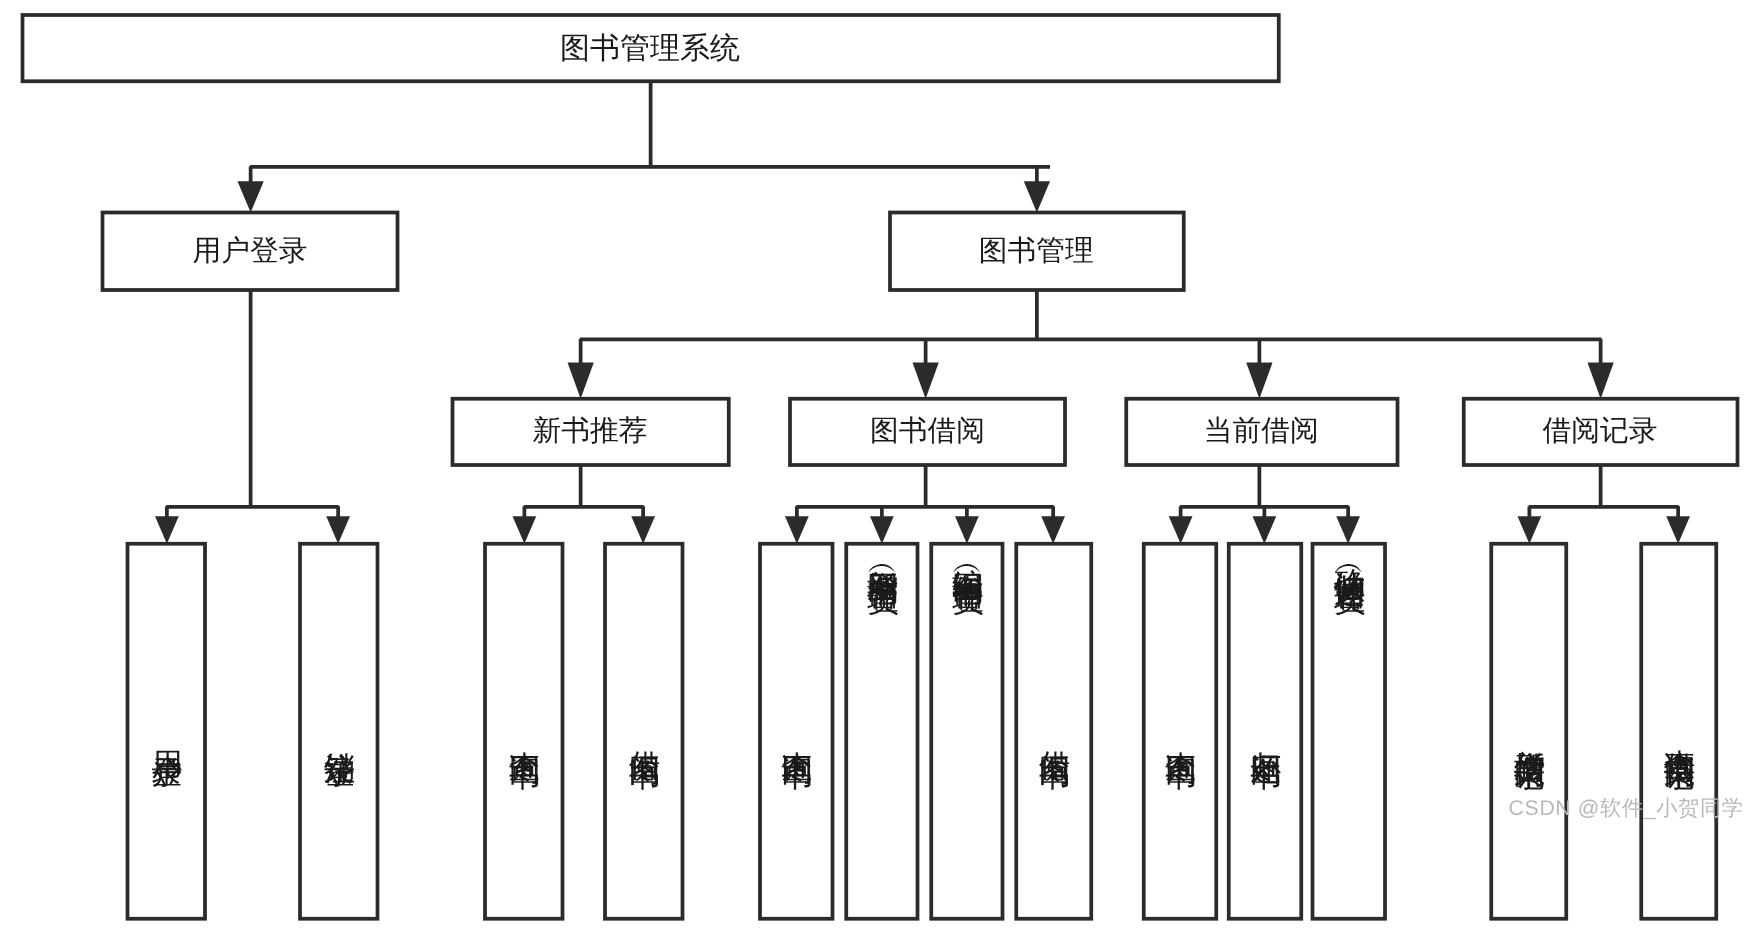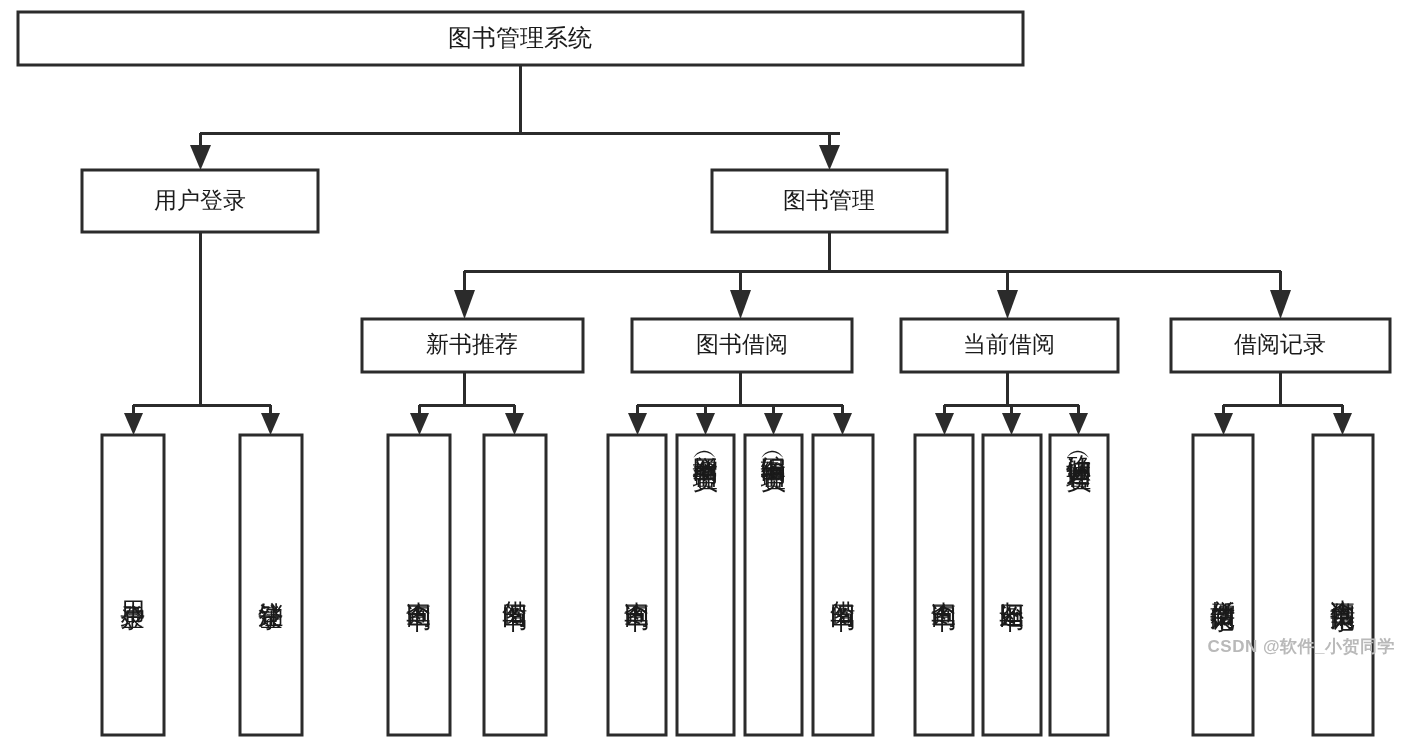--- a/index.html
+++ b/index.html
@@ -77,21 +77,20 @@
   }
   .watermark {
     position: absolute;
     right: 10px;
     bottom: 6px;
     font-family: "Liberation Sans", "DejaVu Sans", sans-serif;
     font-size: 17px;
     color: #b9b9b9;
     letter-spacing: 0.5px;
     white-space: nowrap;
-    font-weight: bold;
   }
 </style>
 </head>
 <body>
 
 <div id="diagram-root">
 
   <svg id="flow-svg" viewBox="0 0 1405 747">
 
     <g>

